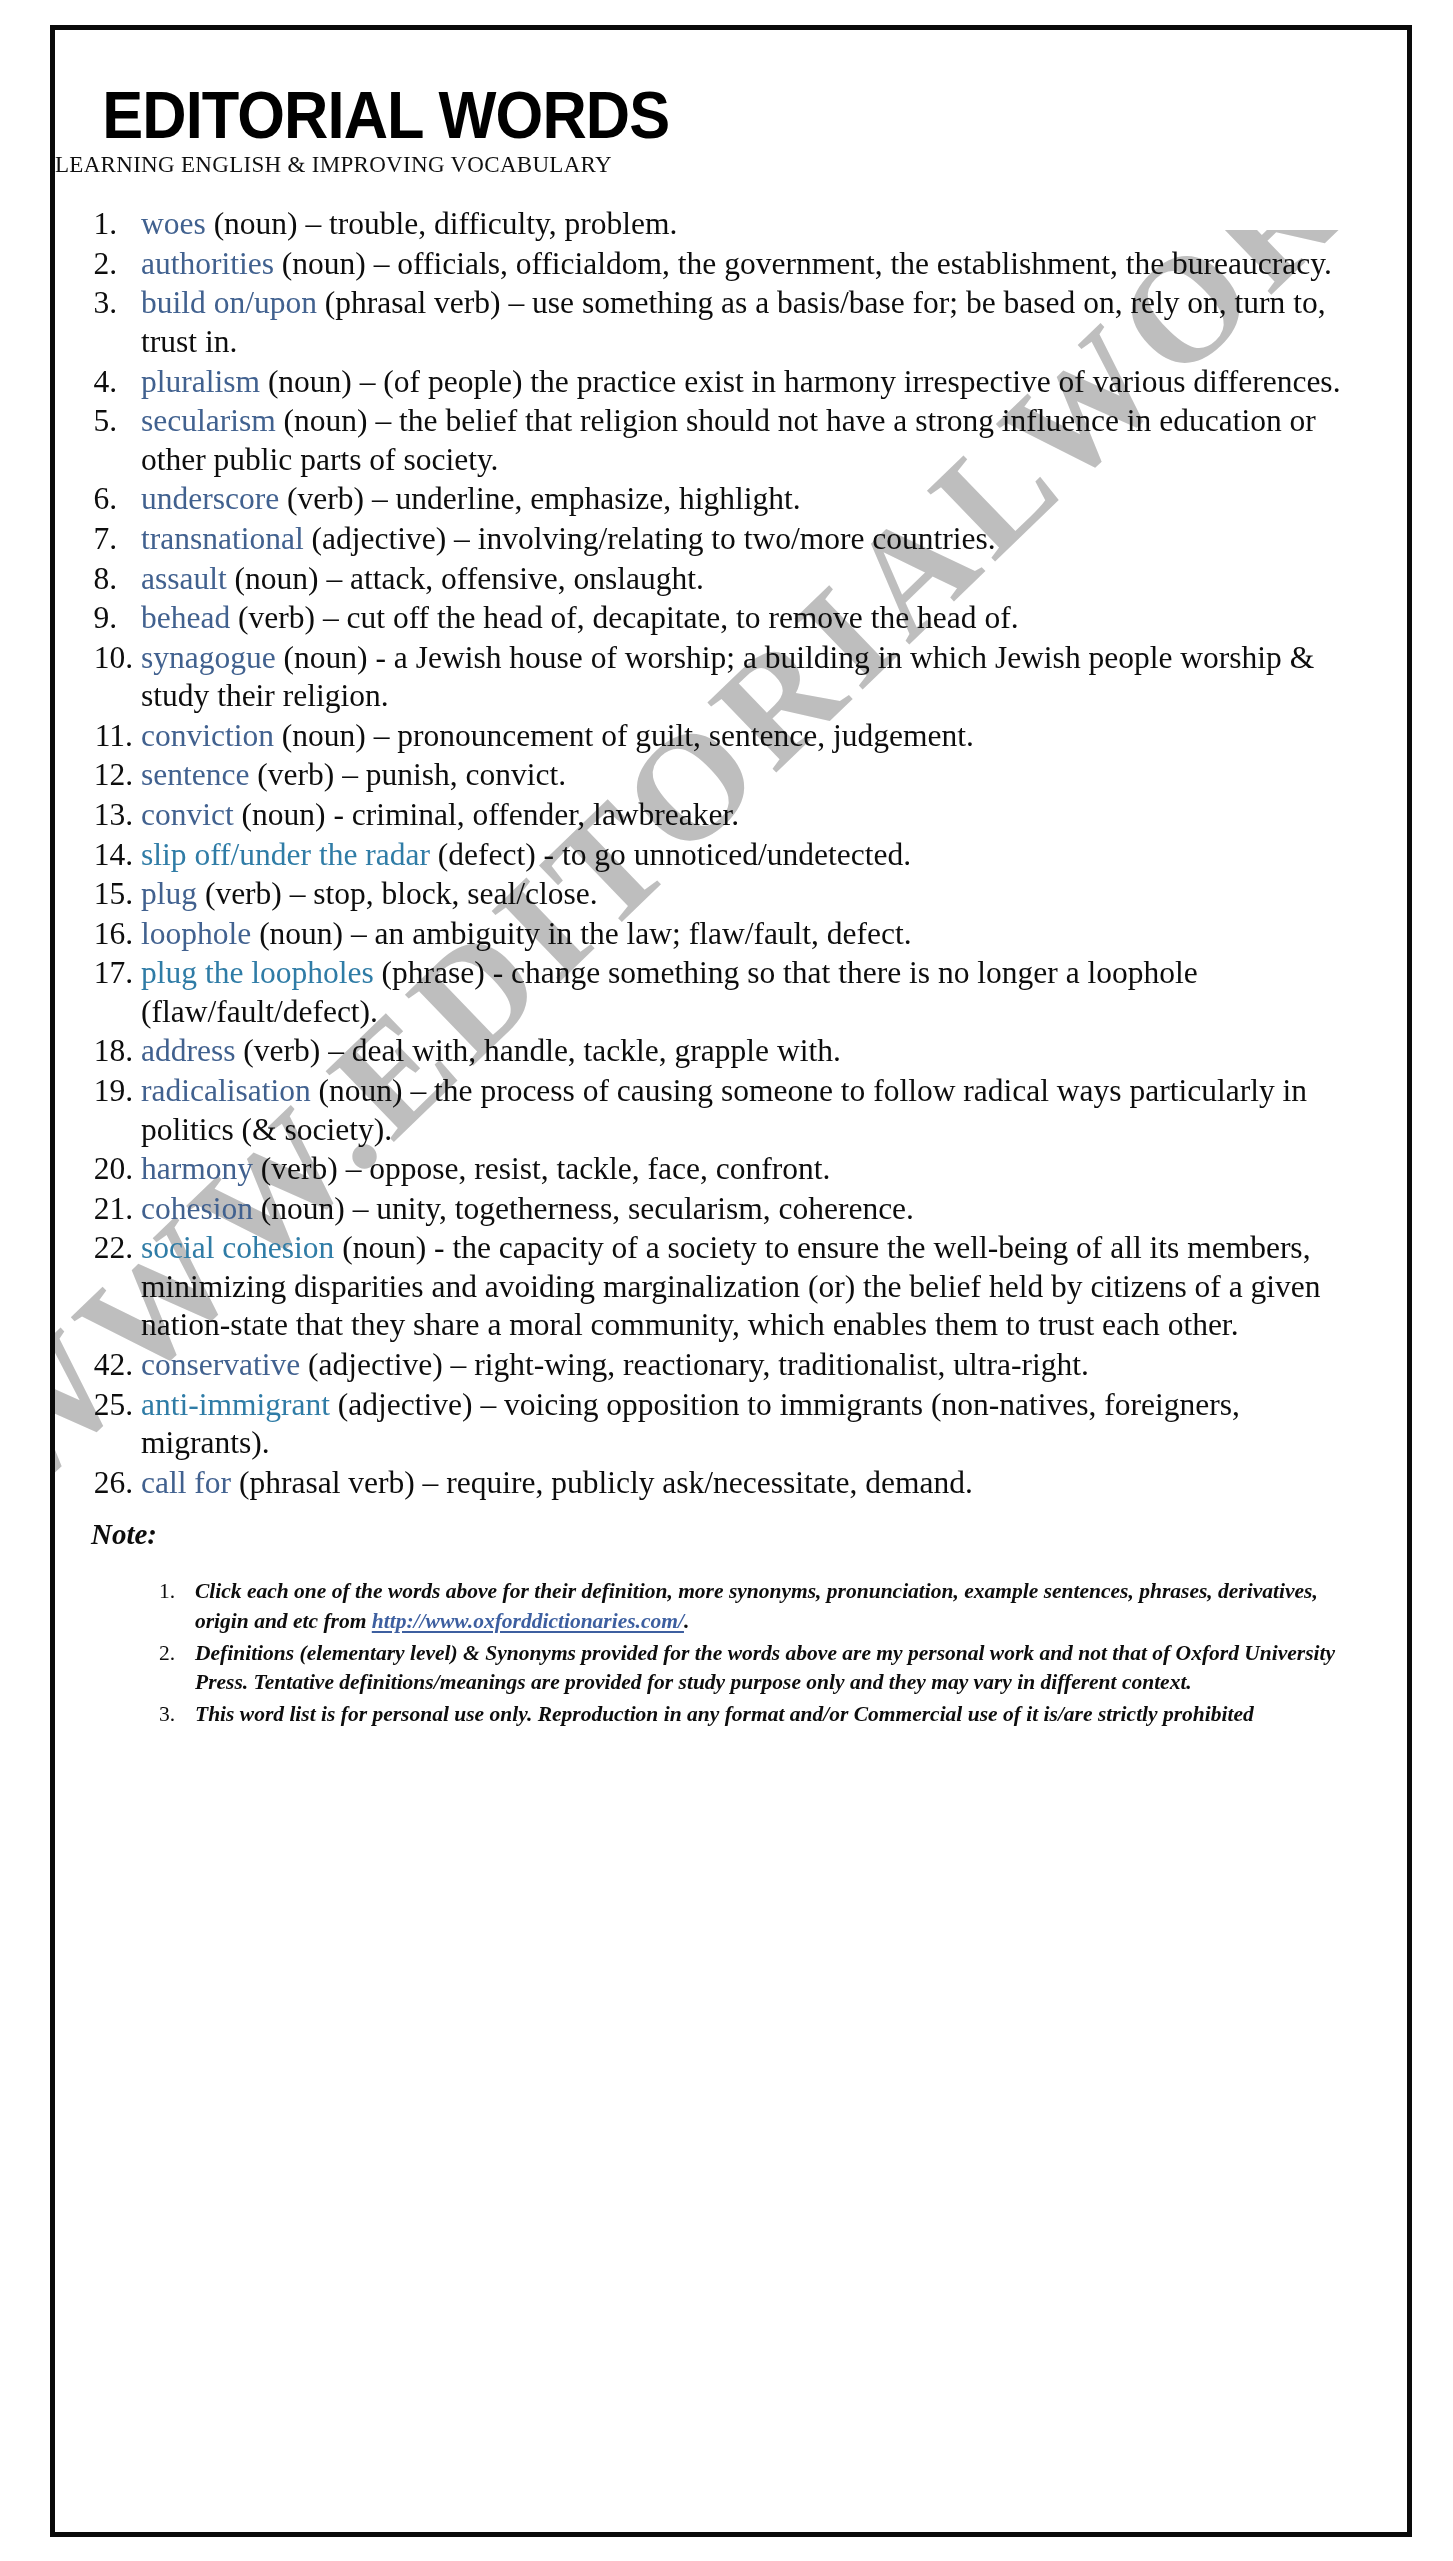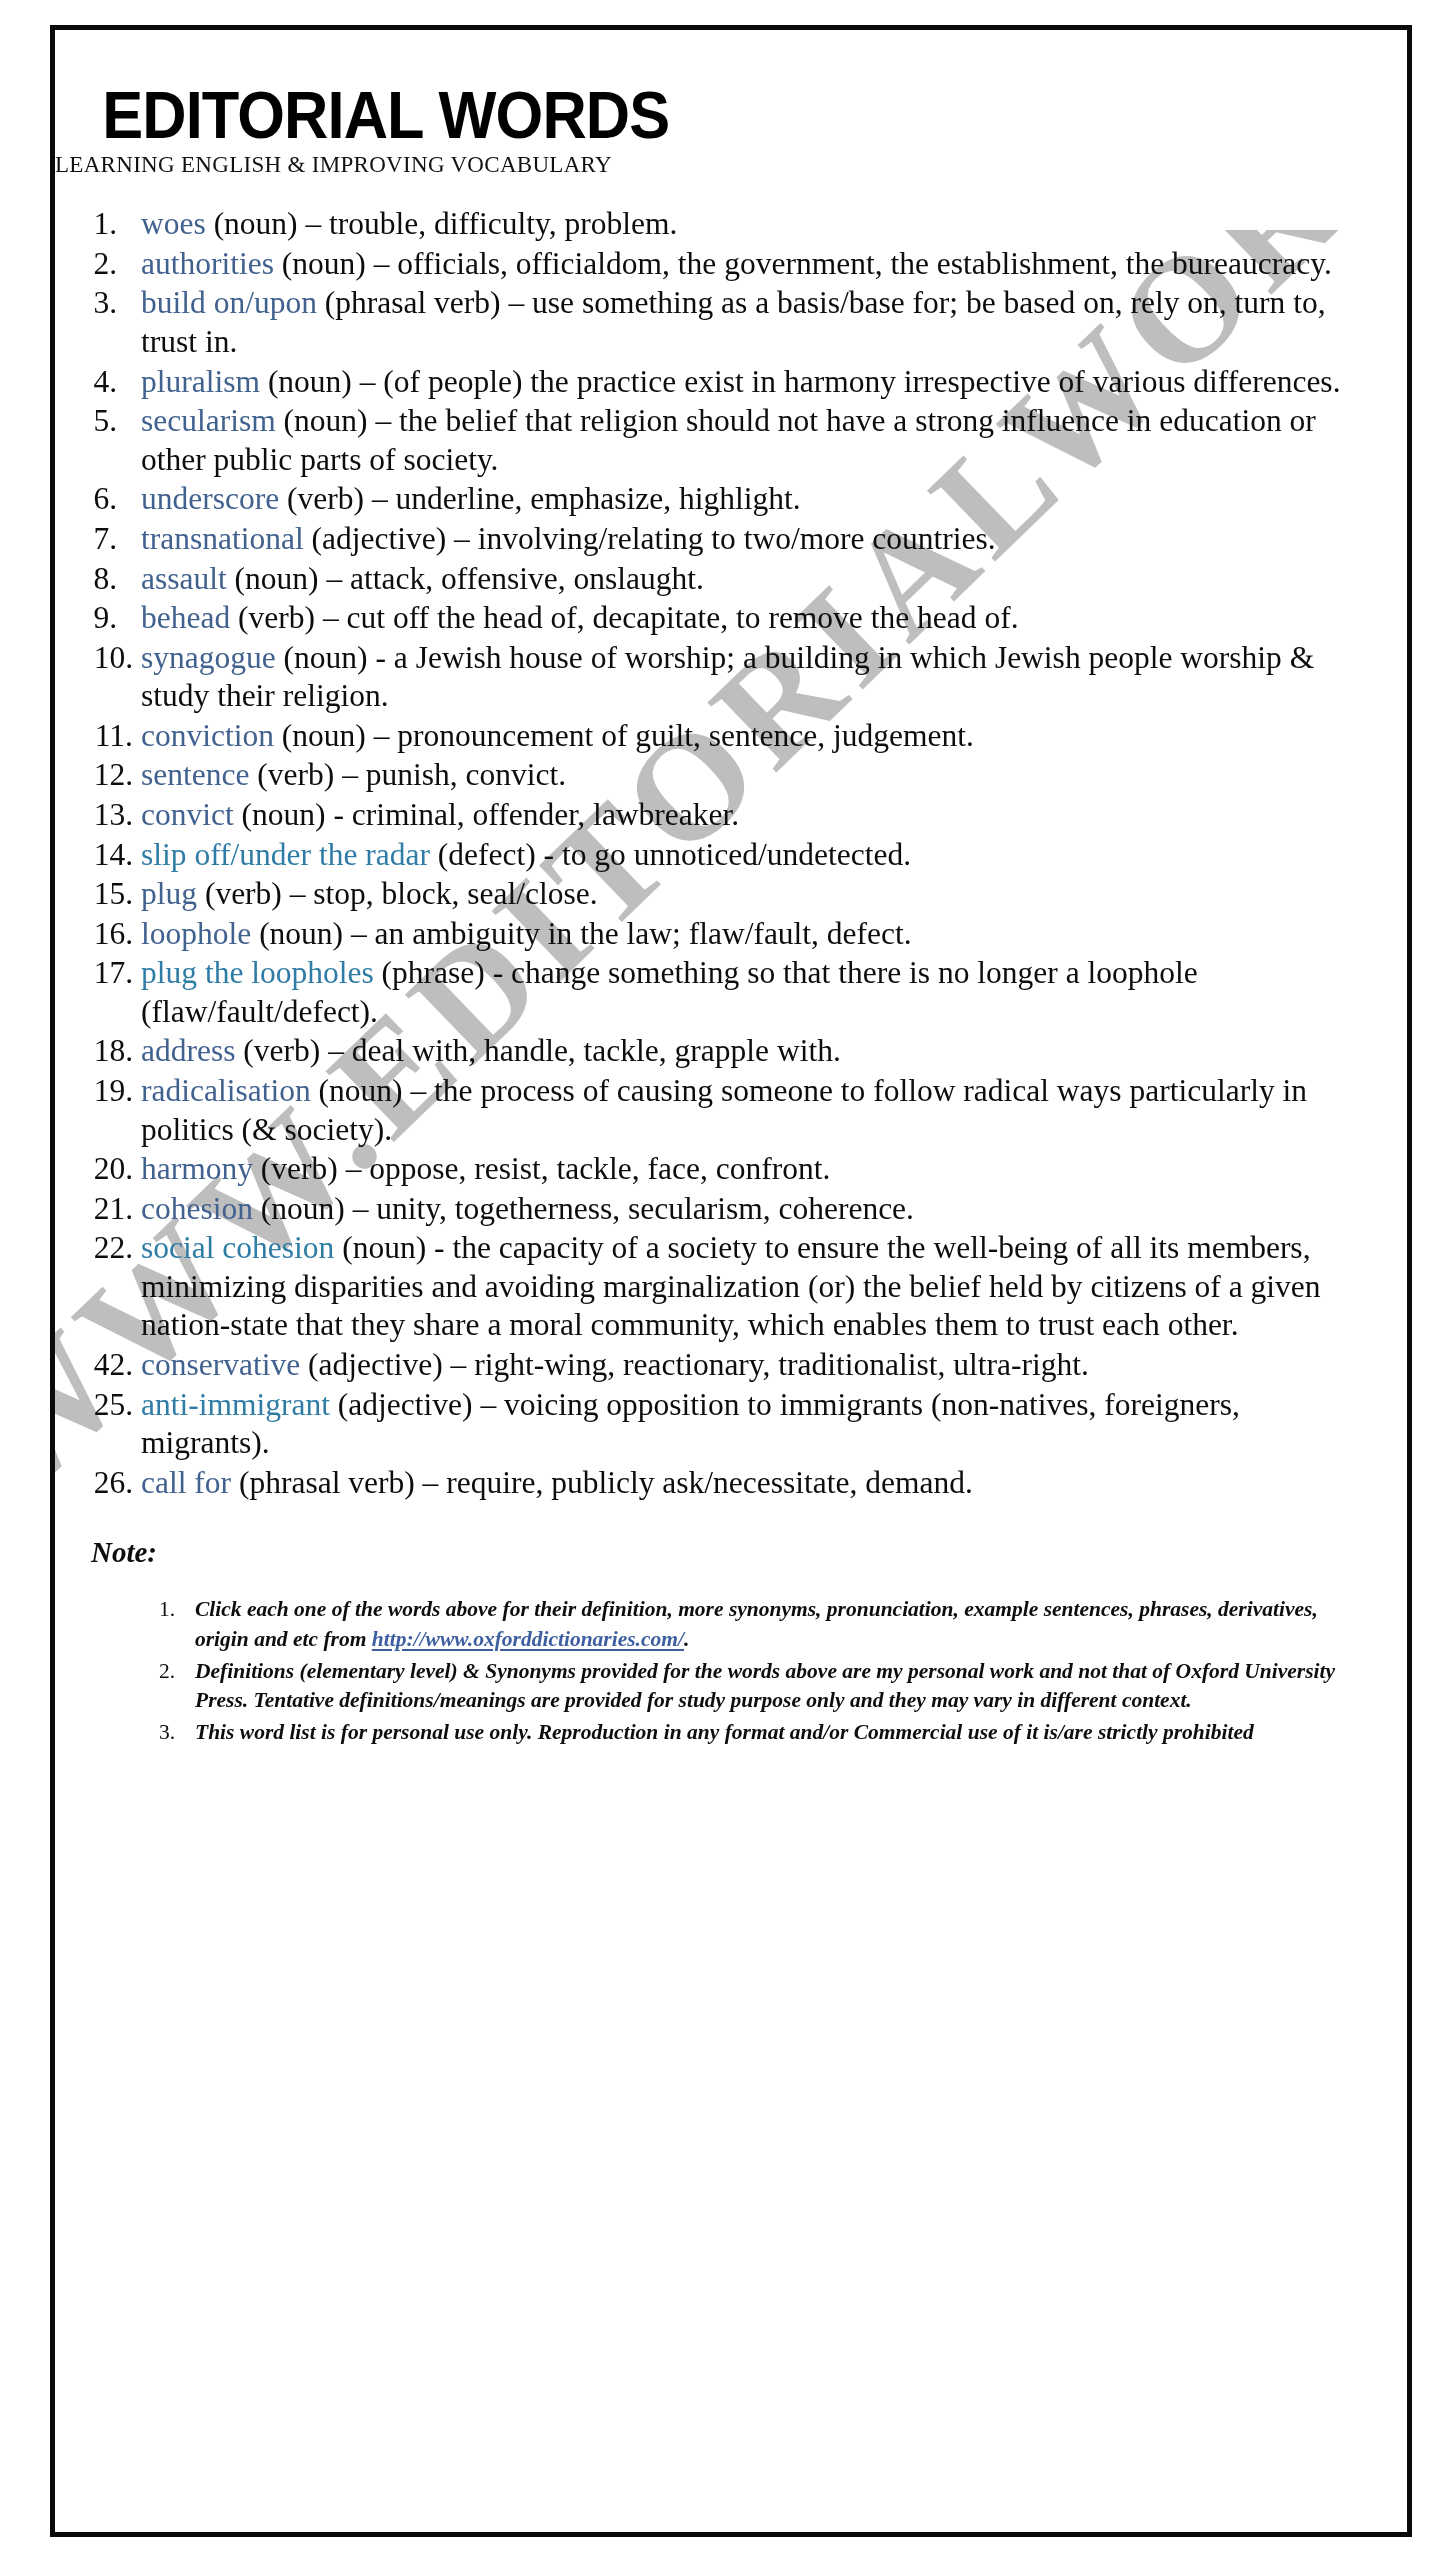--- a/index.html
+++ b/index.html
@@ -129,21 +129,21 @@
     color: #2f7ca6;
   }
   .word-pos, .word-def {
     color: #0d0d0d;
   }
 
   
   #note-section {
     position: relative;
     z-index: 10;
-    margin-top: 34px;
+    margin-top: 16px;
     padding: 0 24px 0 36px;
   }
   .note-heading {
     font-size: 29px;
     font-style: italic;
     font-weight: bold;
     color: #0d0d0d;
     margin: 0 0 26px 0;
   }
   #note-list {

